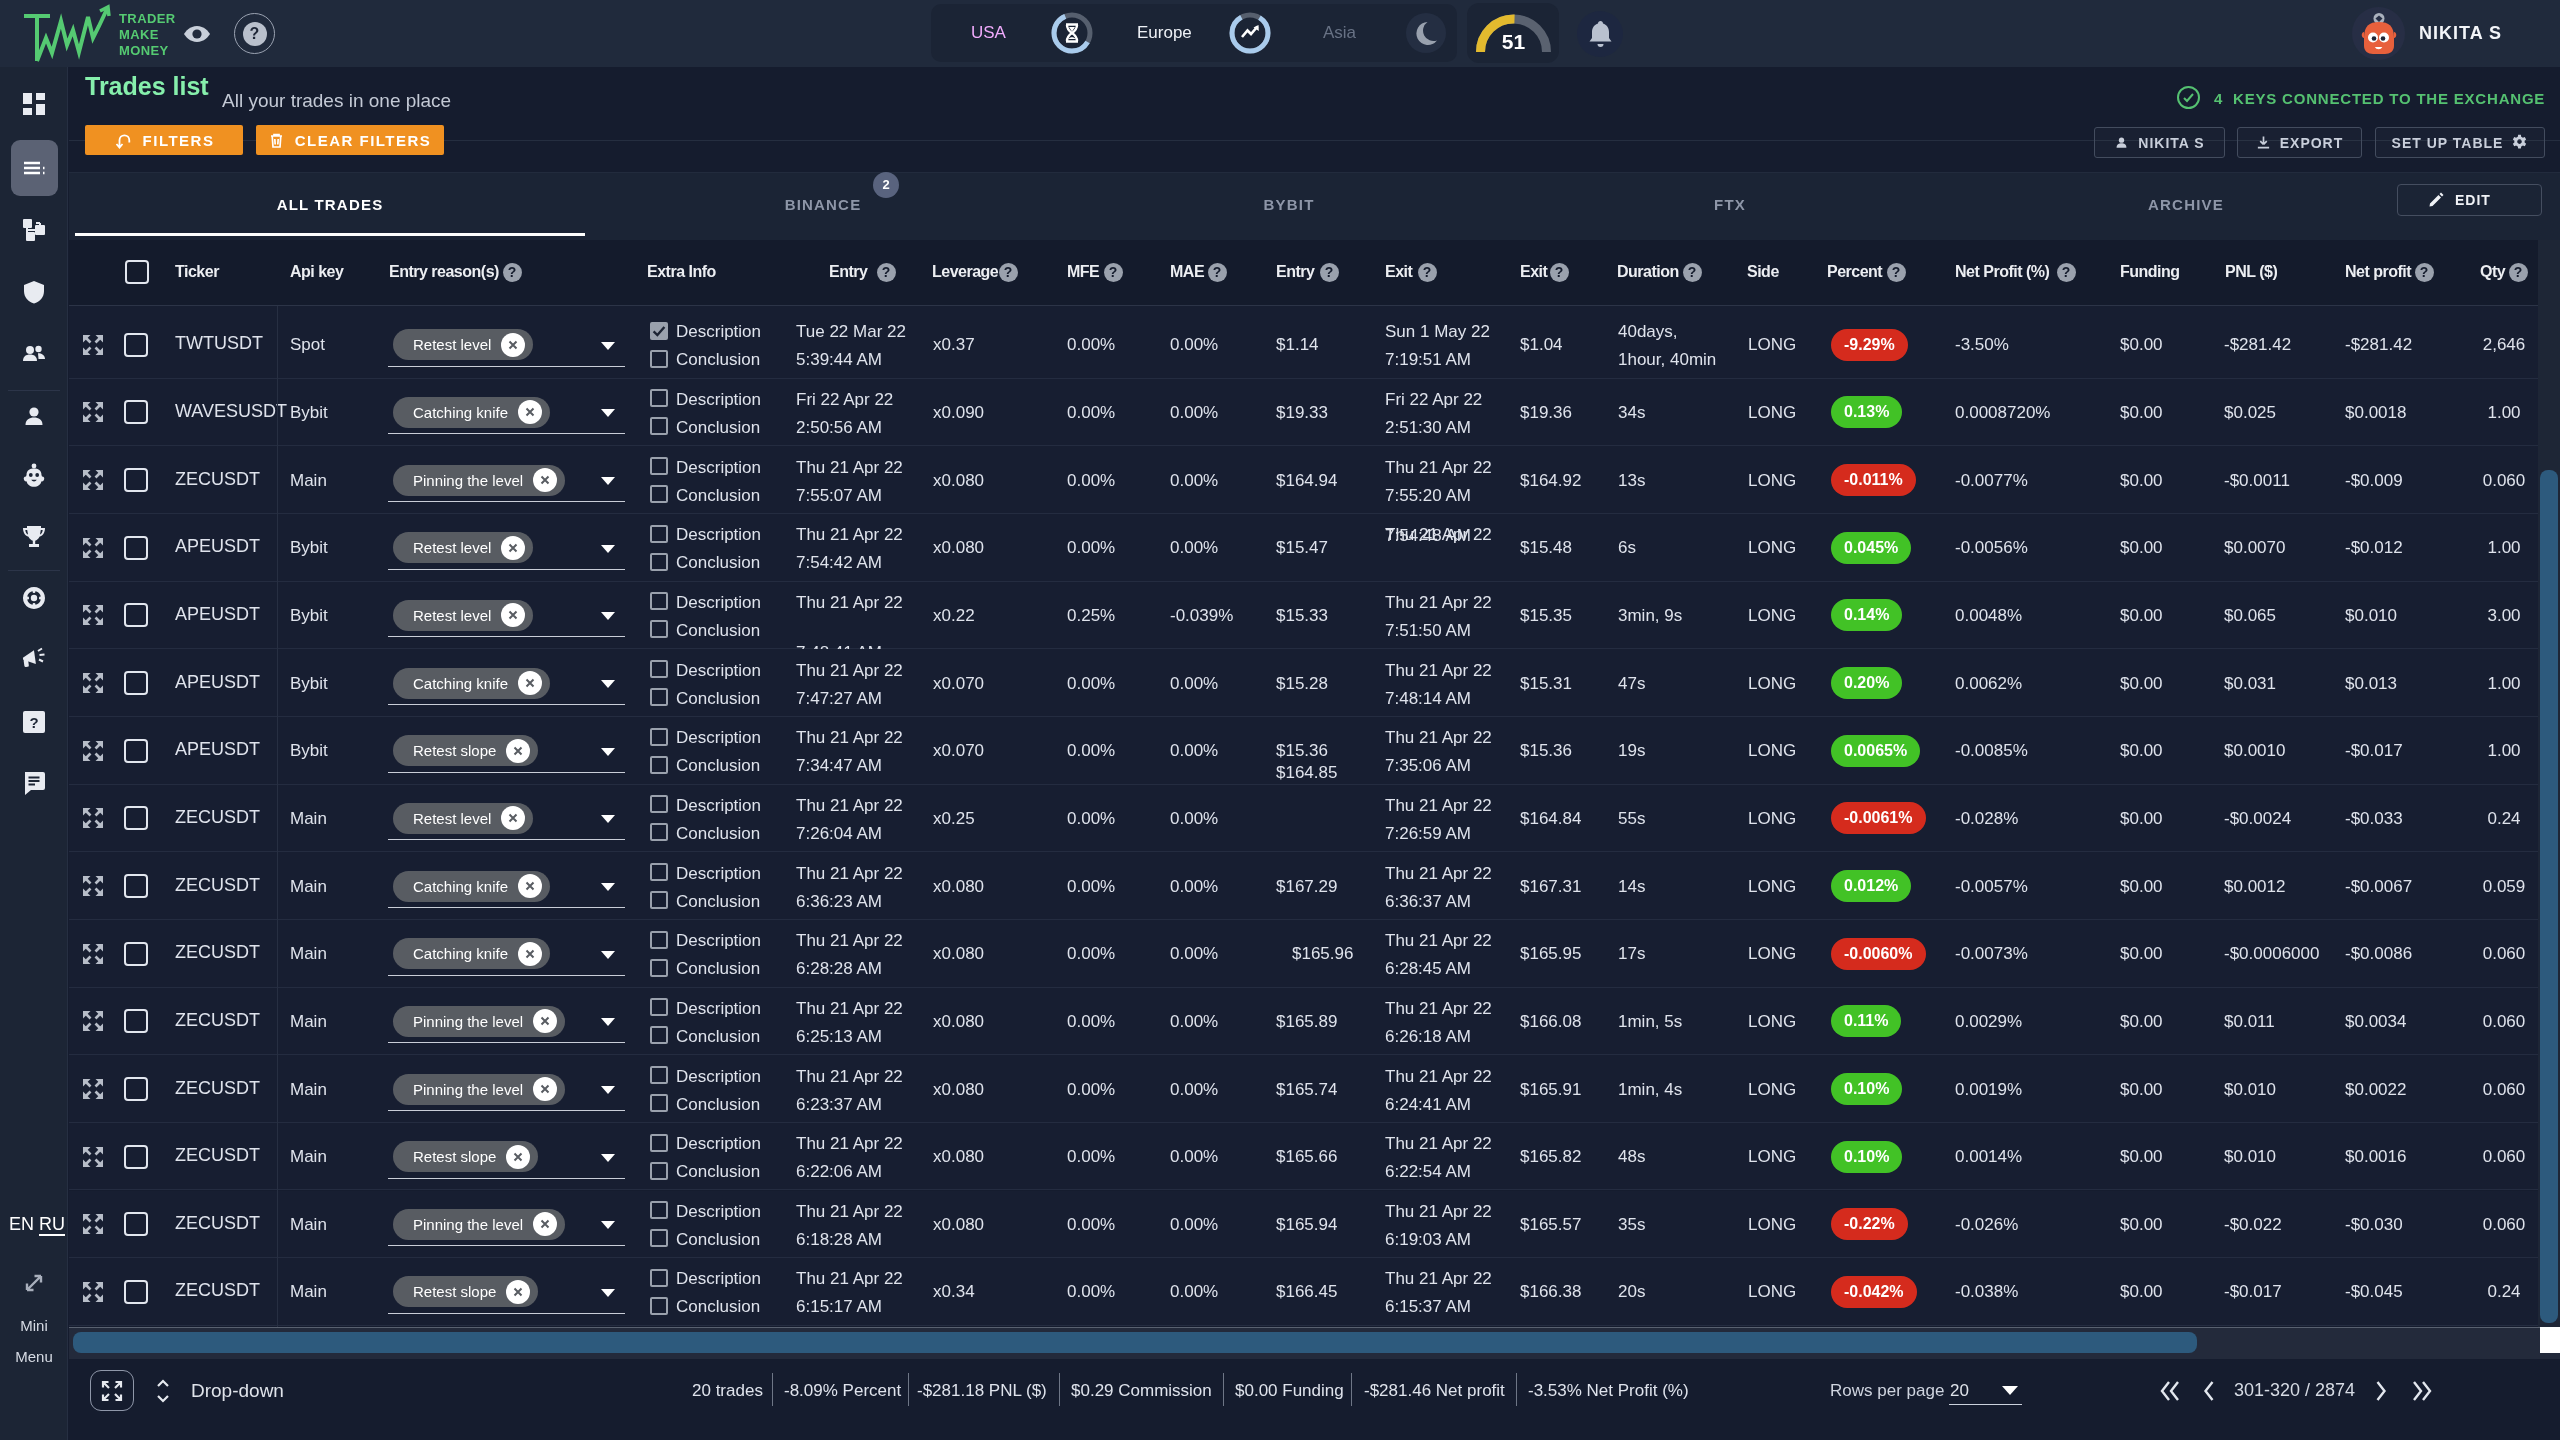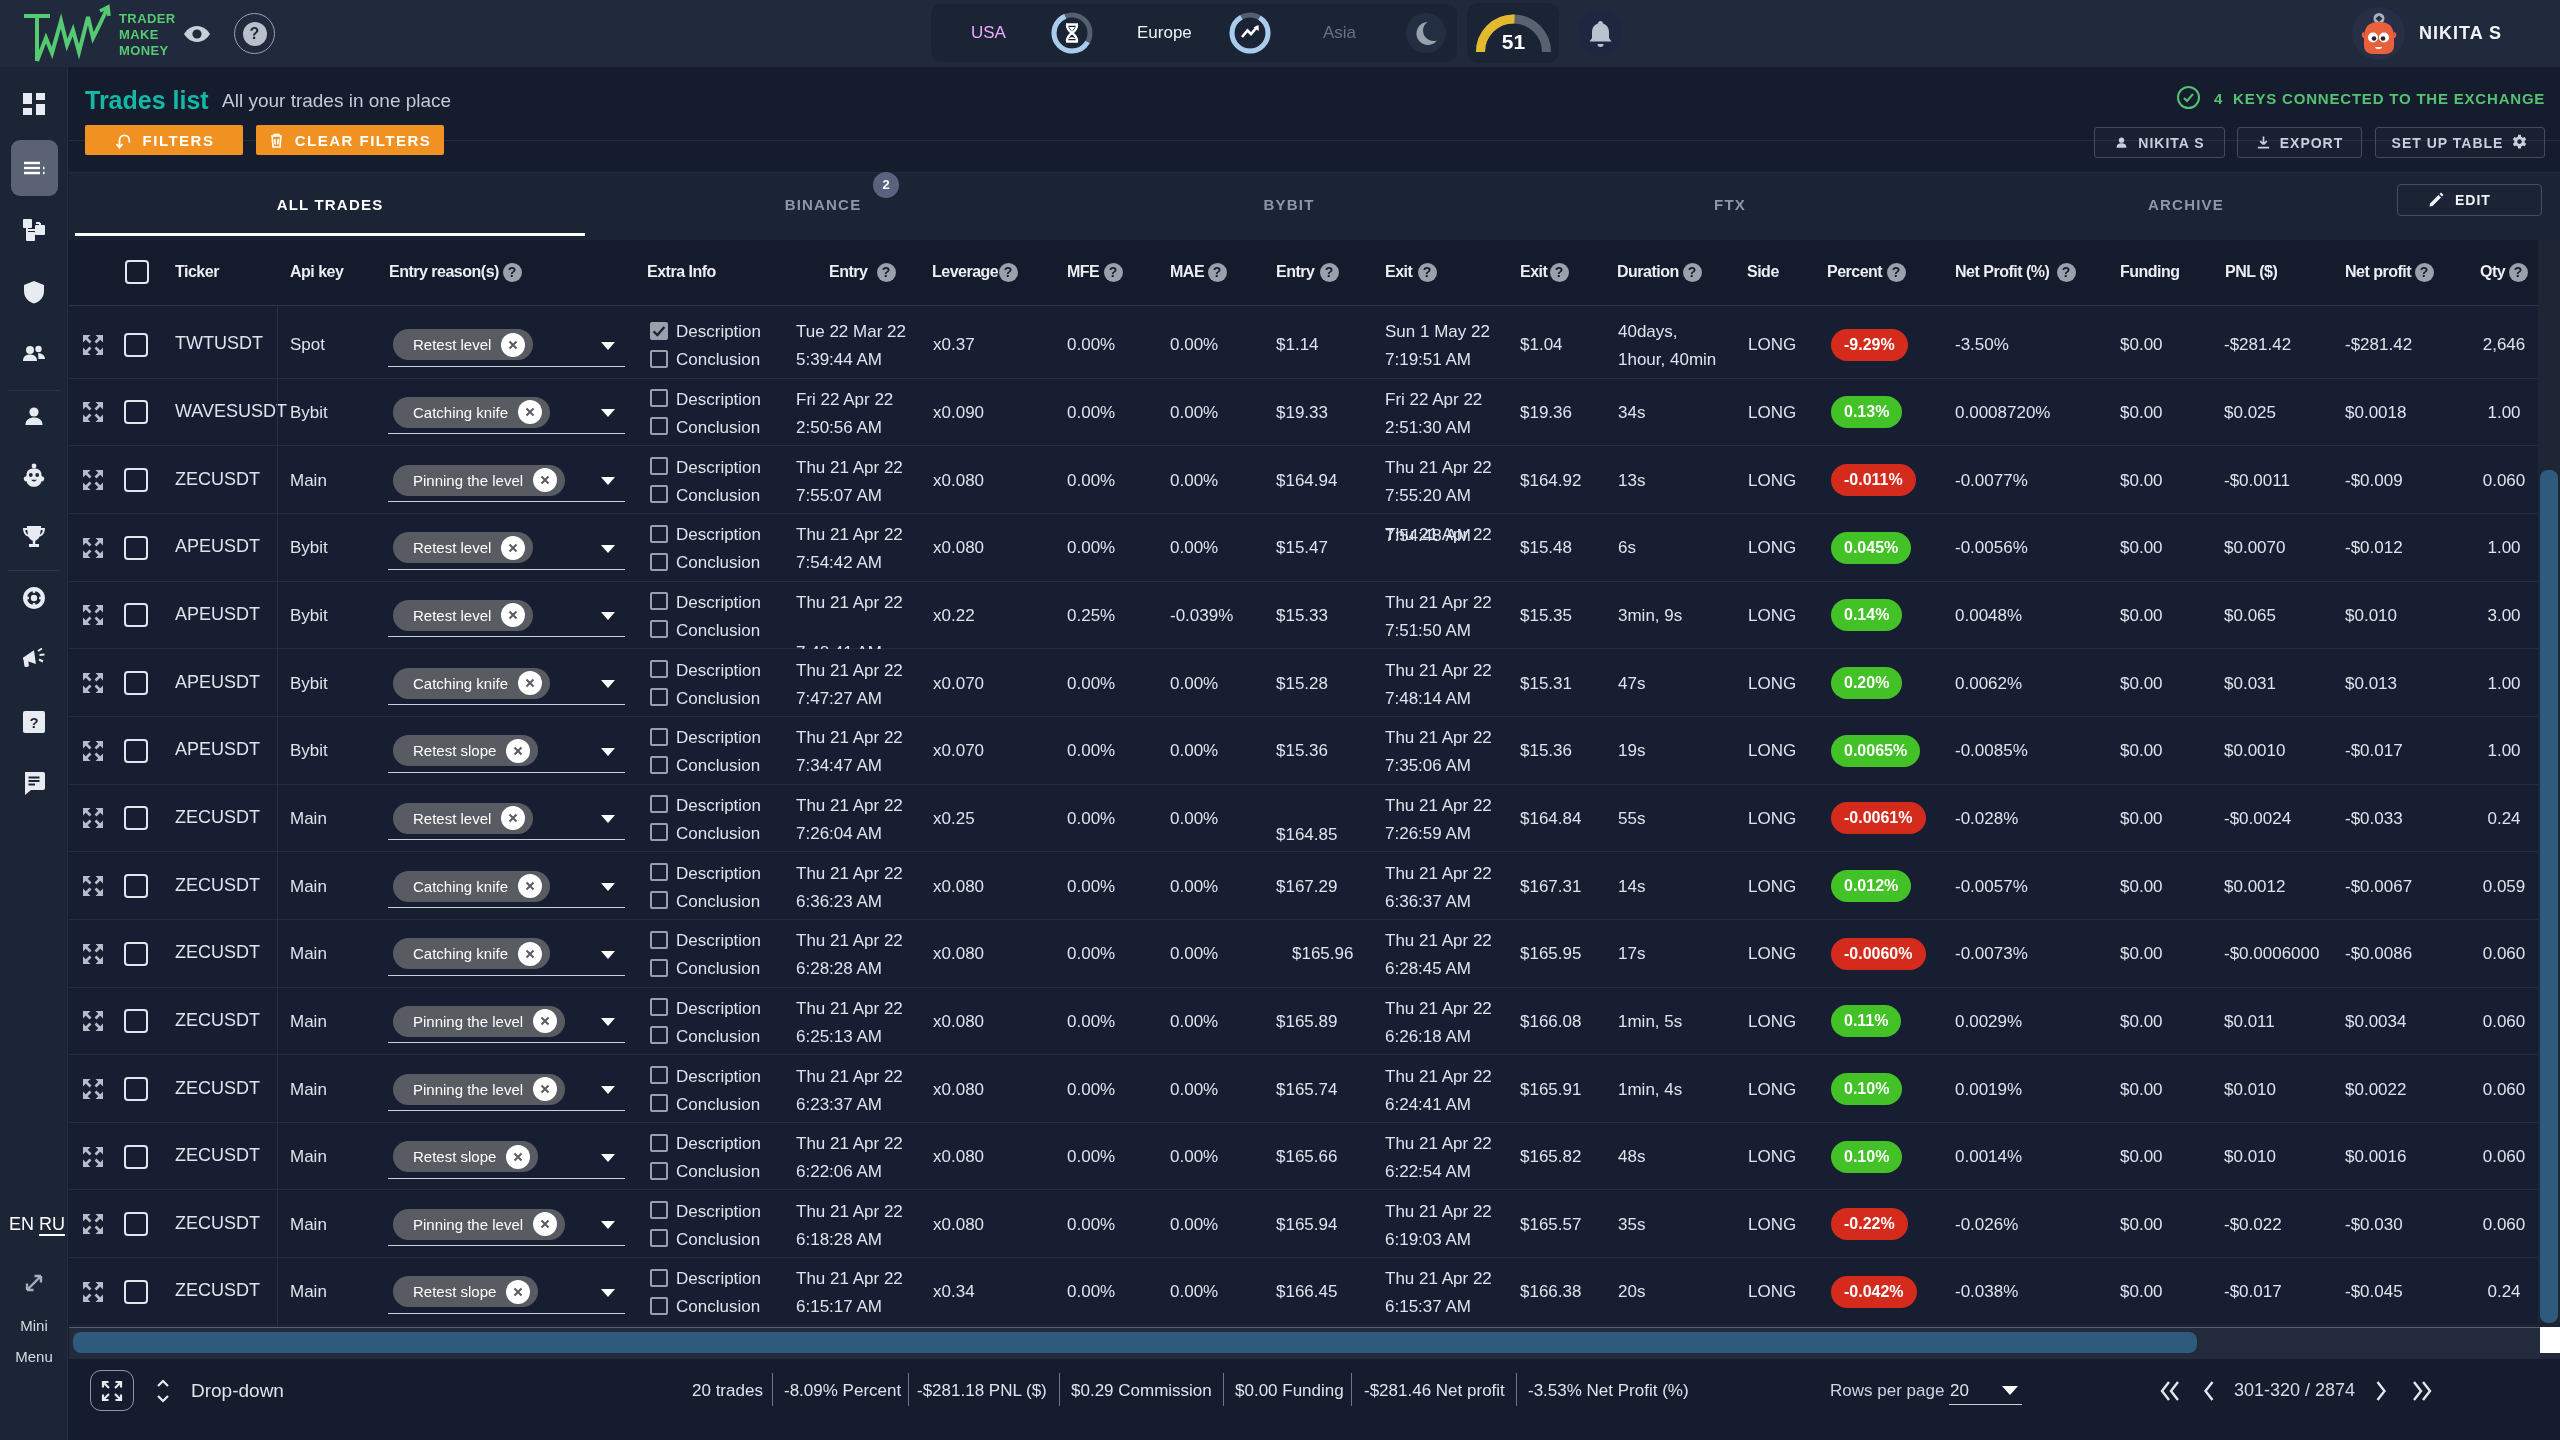--- a/index.html
+++ b/index.html
@@ -162,21 +162,21 @@
       <path fill="#e8ebf1" d="M4 2 H22 A2 2 0 0 1 24 4 V18 A2 2 0 0 1 22 20 H10 L4 25 V4 A0 0 0 0 1 4 2 Z"></path>
       <path d="M7.5 7.5 H18.5 M7.5 11 H18.5 M7.5 14.5 H14" stroke="#1c2535" stroke-width="1.8" fill="none"></path>
     </svg>
 <div class="abs" style="left:9px;top:1214px;font-size:18px;font-weight:normal;color:#fff">EN <span style="border-bottom:2px solid #fff">RU</span></div>
 <svg class="abs" style="left:21px;top:1270px" width="26" height="26" viewBox="0 0 26 26" fill="none" stroke="#a8afbc" stroke-width="2.4">
       <path d="M6 20 L20 6 M20 6 H13.5 M20 6 V12.5 M6 20 H12.5 M6 20 V13.5" fill="none"></path>
     </svg>
 <div class="abs" style="left:0;top:1317px;width:68px;text-align:center;font-size:15px;color:#d6dbe4">Mini</div>
 <div class="abs" style="left:0;top:1348px;width:68px;text-align:center;font-size:15px;color:#d6dbe4">Menu</div>
 
-<div class="abs" style="left:85px;top:86px;font-size:25px;font-weight:bold;color:#14b8a6;white-space:nowrap">Trades list</div>
+<div class="abs" style="left:85px;top:72px;font-size:25px;font-weight:bold;color:#86efac;white-space:nowrap">Trades list</div>
 <div class="abs" style="left:222px;top:90px;font-size:19px;color:#c3c9d5;white-space:nowrap">All your trades in one place</div>
 <div class="abs" style="left:2177px;top:86px;width:23px;height:23px;border:2px solid #55c171;border-radius:50%"></div>
 <svg class="abs" style="left:2182px;top:91px" width="13" height="13" viewBox="0 0 13 13" fill="none" stroke="#55c171" stroke-width="2">
       <path d="M2 7 L5 10 L11 3"></path>
     </svg>
 <div class="abs" style="left:2214px;top:90px;font-size:15px;font-weight:bold;color:#55c171;letter-spacing:0.8px;white-space:nowrap">4&nbsp; KEYS CONNECTED TO THE EXCHANGE</div>
 
 <div class="abs btn-o" style="left:85px;top:125px;width:158px"><svg width="17" height="17" viewBox="0 0 17 17" fill="none" stroke="#fff" stroke-width="1.8" style="margin-right:12px">
         <path d="M5.5 15 L5.5 8.2 A4.9 4.9 0 0 1 15.3 8.2 L15.3 10.5 M2.5 12 L5.5 15.5 L8.5 12"></path>
       </svg>FILTERS</div>
@@ -583,21 +583,21 @@
 <div class="abs" style="left:388px;top:839.4px;width:237px;height:1px;background:#c9ced8"></div>
 <div class="abs" style="left:650px;top:795.35px;width:18px;height:18px;border:2px solid #9aa1ad;border-radius:2px"></div>
 <div class="abs td" style="left:676px;top:795.9px">Description</div>
 <div class="abs" style="left:650px;top:823.35px;width:18px;height:18px;border:2px solid #9aa1ad;border-radius:2px"></div>
 <div class="abs td" style="left:676px;top:823.9px">Conclusion</div>
 <div class="abs td" style="left:796px;top:795.9px">Thu 21 Apr 22</div>
 <div class="abs td" style="left:796px;top:823.9px">7:26:04 AM</div>
 <div class="abs td" style="left:933px;top:808.9px">x0.25</div>
 <div class="abs td" style="left:1067px;top:808.9px">0.00%</div>
 <div class="abs td" style="left:1170px;top:808.9px">0.00%</div>
-<div class="abs td" style="left:1276px;top:825px">$164.85</div>
+<div class="abs td" style="left:1276px;top:763px">$164.85</div>
 <div class="abs td" style="left:1385px;top:795.9px">Thu 21 Apr 22</div>
 <div class="abs td" style="left:1385px;top:823.9px">7:26:59 AM</div>
 <div class="abs td" style="left:1520px;top:808.9px">$164.84</div>
 <div class="abs td" style="left:1618px;top:808.9px">55s</div>
 <div class="abs td" style="left:1748px;top:808.9px">LONG</div>
 <div class="abs badge" style="left:1831px;top:802.4px;background:#d52b1d">-0.0061%</div>
 <div class="abs td" style="left:1955px;top:808.9px">-0.028%</div>
 <div class="abs td" style="left:2120px;top:808.9px">$0.00</div>
 <div class="abs td" style="left:2224px;top:808.9px">-$0.0024</div>
 <div class="abs td" style="left:2345px;top:808.9px">-$0.033</div>

